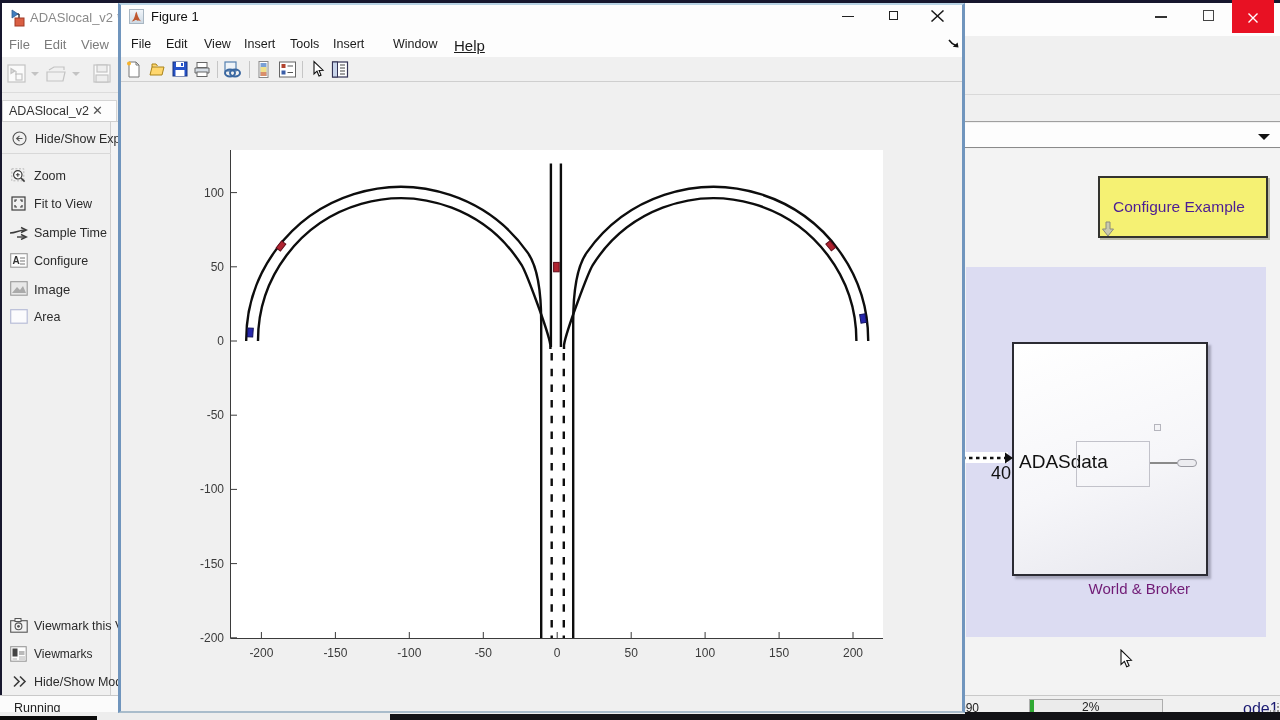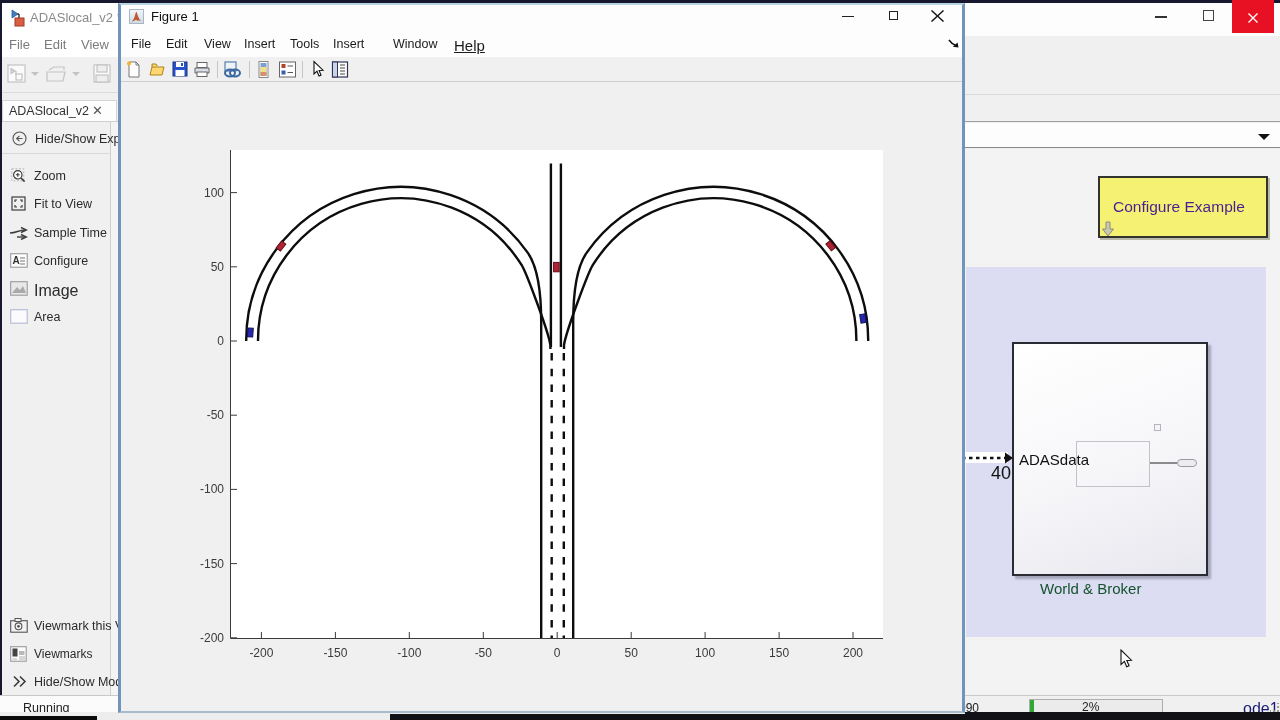--- a/index.html
+++ b/index.html
@@ -81,21 +81,21 @@
 <svg class="abs" style="left:10px;top:253px;" width="18" height="15" viewBox="0 0 18 15">
   <rect x="0.7" y="0.7" width="16.5" height="13.5" fill="#fdfdfd" stroke="#9a9a9a" stroke-width="1.1"></rect>
   <text x="2.5" y="11" font-size="10" font-family="Liberation Sans" fill="#333" font-weight="bold">A</text>
   <path d="M10,5 L15,5 M10,8 L15,8 M10,11 L15,11" stroke="#777" stroke-width="1.1"></path>
 </svg>
 <div class="abs" style="left:34px;top:254px;font-size:12.5px;color:#2b2b2b;">Configure</div>
 <svg class="abs" style="left:10px;top:281px;" width="18" height="15" viewBox="0 0 18 15">
   <rect x="0.7" y="0.7" width="16.5" height="13.5" fill="#e8e8e8" stroke="#9a9a9a" stroke-width="1.1"></rect>
   <path d="M2,12 L7,6 L10,9 L13,5 L16,12 Z" fill="#aaa" stroke="none"></path>
 </svg>
-<div class="abs" style="left:34px;top:282px;font-size:16px;color:#2b2b2b;">Image</div>
+<div class="abs" style="left:34px;top:282px;font-size:13px;color:#2b2b2b;">Image</div>
 <svg class="abs" style="left:10px;top:309px;" width="18" height="15" viewBox="0 0 18 15">
   <rect x="0.7" y="0.7" width="16.5" height="13.5" fill="#fbfbfd" stroke="#b8bdd8" stroke-width="1.2"></rect>
 </svg>
 <div class="abs" style="left:34px;top:310px;font-size:12.5px;color:#2b2b2b;">Area</div>
 
 <svg class="abs" style="left:10px;top:618px;" width="18" height="15" viewBox="0 0 18 15">
   <rect x="0.7" y="2.7" width="16.5" height="11.5" fill="#f2f2f2" stroke="#555" stroke-width="1.1"></rect>
   <rect x="5" y="0.5" width="6" height="3" fill="#f2f2f2" stroke="#555" stroke-width="1"></rect>
   <circle cx="8.5" cy="8.3" r="3.4" fill="none" stroke="#555" stroke-width="1.1"></circle>
   <circle cx="8.5" cy="8.3" r="1.4" fill="#555"></circle>
@@ -134,41 +134,41 @@
 
 <div class="abs" style="left:966px;top:267px;width:300px;height:370px;background:#dcdcf2;"></div>
 
 <div class="abs" style="left:1098px;top:176px;width:170px;height:62px;background:#f5f173;border:2px solid #33332e;box-shadow:2px 2px 0 #b9b9a9;"></div>
 <div class="abs" style="left:1113px;top:198px;font-size:15.5px;color:#4c1d95;">Configure Example</div>
 <svg class="abs" style="left:1101px;top:221px;" width="14" height="16" viewBox="0 0 14 16">
   <path d="M5,1 L9,1 L9,8 L12.5,8 L7,15 L1.5,8 L5,8 Z" fill="#c9c9b0" stroke="#8c8c7c" stroke-width="1"></path>
 </svg>
 
 <div class="abs" style="left:1012px;top:342px;width:196px;height:234px;background:linear-gradient(160deg,#ffffff 0%,#f6f6f9 55%,#e7e7ee 100%);border:2px solid #2b2b33;box-shadow:3px 3px 2px rgba(120,120,140,0.55);"></div>
-<div class="abs" style="left:1019px;top:451px;font-size:15px;color:#111;">ADASdata</div>
+<div class="abs" style="left:1019px;top:451px;font-size:19px;color:#111;">ADASdata</div>
 <div class="abs" style="left:1076px;top:441px;width:74px;height:46px;border:1px solid #c2c2ca;"></div>
 <div class="abs" style="left:1150px;top:462px;width:27px;height:1.6px;background:#8a8a8a;"></div>
 <div class="abs" style="left:1177px;top:459px;width:20px;height:8px;background:#ececf0;border:1px solid #9a9aa2;border-radius:4px;"></div>
 <div class="abs" style="left:1154px;top:424px;width:7px;height:7px;border:1px solid #b5b5bd;background:#f4f4f7;"></div>
 
 <div class="abs" style="left:962px;top:452px;width:46px;height:11px;background:#fff;"></div>
 <svg class="abs" style="left:962px;top:452px;" width="52" height="12" viewBox="0 0 52 12">
   <path d="M0,6 L44,6" stroke="#111" stroke-width="2.6" stroke-dasharray="3.5,3.5"></path>
   <path d="M43,0.5 L51,6 L43,11.5 Z" fill="#111"></path>
 </svg>
 <div class="abs" style="left:991px;top:463px;font-size:18px;color:#111;">40</div>
-<div class="abs" style="left:1040px;top:580px;width:150px;text-align:left;font-size:15px;color:#14532d;">World &amp; Broker</div>
+<div class="abs" style="left:1040px;top:580px;width:150px;text-align:right;font-size:15px;color:#701a75;">World &amp; Broker</div>
 
 <svg class="abs" style="left:1120px;top:649px;" width="13" height="20" viewBox="0 0 13 20">
   <path d="M1,1 L1,15.5 L4.4,12.4 L6.7,17.8 L9.1,16.8 L6.8,11.5 L11.4,11.2 Z" fill="#fff" stroke="#111" stroke-width="1.1"></path>
 </svg>
 
 <div class="abs" style="left:0px;top:695px;width:1280px;height:17px;background:#f0f0f0;border-top:1px solid #c9c9c9;"></div>
 <div class="abs" style="left:0px;top:696px;width:118px;height:20px;background:#fbfbfb;"></div>
-<div class="abs" style="left:23px;top:701px;font-size:12.5px;color:#222;">Running</div>
+<div class="abs" style="left:14px;top:701px;font-size:12.5px;color:#222;">Running</div>
 <div class="abs" style="left:959px;top:701px;font-size:12px;color:#222;">090</div>
 <div class="abs" style="left:1029px;top:699px;width:134px;height:14px;background:#ebebeb;border:1px solid #adadad;"></div>
 <div class="abs" style="left:1030px;top:700px;width:4px;height:12px;background:#2fa832;"></div>
 <div class="abs" style="left:1082px;top:700px;font-size:12px;color:#222;">2%</div>
 <div class="abs" style="left:1243px;top:700px;font-size:16px;color:#1a1a72;">ode1</div>
 <svg class="abs" style="left:1270px;top:703px;" width="10" height="10" viewBox="0 0 10 10">
   <g fill="#9a9a9a">
       <rect x="7" y="7" width="2" height="2"></rect>
       <rect x="7" y="3" width="2" height="2"></rect>
       <rect x="3" y="7" width="2" height="2"></rect>

